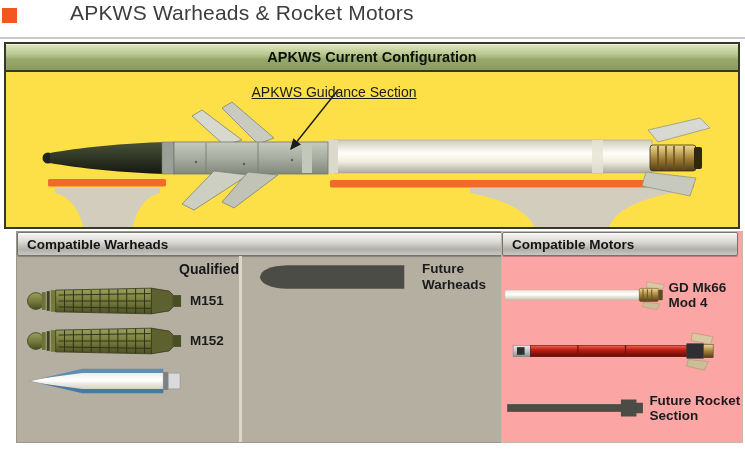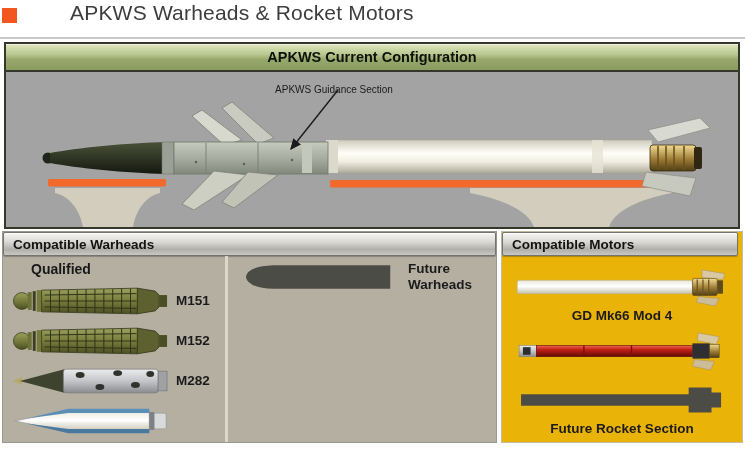--- a/index.html
+++ b/index.html
@@ -7,64 +7,64 @@
     position:relative;width:745px;height:450px;background:#ffffff;overflow:hidden;
     font-family:"Liberation Sans","DejaVu Sans",sans-serif;
   }
   
   .title-bullet{position:absolute;left:2px;top:8px;width:15px;height:15px;background:#F1571F;}
   .page-title{position:absolute;left:34px;top:1px;font-size:21px;color:#3d3d3d;letter-spacing:.2px;margin-left:36px;}
   .title-rule{position:absolute;left:0;top:37px;width:745px;height:2px;background:#c9c9c9;}
   
   .config-panel{
     position:absolute;left:4px;top:42px;width:736px;height:187px;box-sizing:border-box;
-    background:#a3a3a3;border:2px solid #34372a;
+    background:#fde047;border:2px solid #34372a;
   }
   .green-header{
     height:26px;display:flex;align-items:center;justify-content:center;
     background:linear-gradient(#dfe7bc 0%,#b9c790 40%,#97a86c 60%,#8a9b60 100%);
     border-bottom:2px solid #34372a;box-shadow:inset 0 1px 0 rgba(255,255,255,.55);
     font-weight:bold;font-size:14.5px;color:#0d120a;
   }
   .annotation{
     position:absolute;left:178px;top:40px;width:300px;text-align:center;
-    font-size:10px;line-height:1.25;color:#1b1b1b;
+    font-size:14px;line-height:1.25;color:#1b1b1b;text-decoration:underline;
   }
   .rocket-svg{position:absolute;left:0px;top:28px;}
   
   .metal-header{
     height:24px;box-sizing:border-box;display:flex;align-items:center;
     padding-left:9px;font-weight:bold;font-size:13.5px;color:#141414;
     background:linear-gradient(#f6f6f4 0%,#dcdbd7 38%,#b2b0ab 75%,#c9c7c2 100%);
     border:1px solid #75736d;border-radius:2px;
     box-shadow:inset 0 1px 0 rgba(255,255,255,.8), 0 1px 1px rgba(0,0,0,.25);
   }
   .warheads-panel{
-    position:absolute;left:2px;top:231px;width:495px;height:212px;box-sizing:border-box;
+    position:absolute;left:16px;top:231px;width:495px;height:212px;box-sizing:border-box;
     background:#b5afa2;border:1px solid #9a978c;
   }
   .warheads-content{display:flex;height:186px;}
   .wh-col{display:flex;flex-direction:column;}
   .wh-col.qualified{width:222px;}
   .wh-col.demonstrated{width:266px;}
   .col-divider{width:3px;background:#dcd7c8;height:100%;}
-  .col-header{margin-top:5px;text-align:left;font-weight:bold;font-size:14px;color:#171717;height:19px;padding-left:28px;}
+  .col-header{margin-top:5px;text-align:right;font-weight:bold;font-size:14px;color:#171717;height:19px;padding-left:28px;}
   .wh-row{display:flex;align-items:center;height:39px;margin-top:1px;}
   .wh-row .art{flex:0 0 auto;}
   .wh-label{font-weight:bold;font-size:13.5px;color:#1b1b1b;line-height:1.12;margin-left:5px;}
   .qualified .wh-label{width:51px;}
   .demonstrated .wh-label{width:88px;}
   .qualified .art{margin-left:8px;}
   .demonstrated .art{margin-left:10px;}
   .motors-panel{
     position:absolute;left:501px;top:231px;width:242px;height:212px;box-sizing:border-box;
-    background:#eab308;border:1px solid #c2bba6;
+    background:#fca5a5;border:1px solid #c2bba6;
   }
   .motors-panel .metal-header{margin:0 4px 0 0;}
-  .motor-item{display:flex;flex-direction:column;align-items:center;}
+  .motor-item{display:flex;flex-direction:row;align-items:center;}
   .motor-label{font-weight:bold;font-size:13.5px;color:#1b1b1b;margin-top:1px;}
   .motors-content{display:flex;flex-direction:column;justify-content:space-evenly;height:186px;padding-top:2px;}
   svg{display:block;}
 </style>
 </head>
 <body>
 
 <svg width="0" height="0" style="position:absolute" aria-hidden="true">
   <defs>
     <linearGradient id="gNose" x1="0" y1="0" x2="0" y2="1">
@@ -233,34 +233,20 @@
                 <line x1="103" y1="7" x2="103" y2="31"></line>
                 <line x1="112" y1="6.5" x2="112" y2="31.5"></line>
                 <line x1="121" y1="6.5" x2="121" y2="31.5"></line>
             </g>
             <polygon points="128,6 146,9 150,13 150,25 146,29 128,32" fill="#5c612f" stroke="#33371a" stroke-width="0.8"></polygon>
             <rect x="150" y="13" width="8" height="12" fill="#4a4e24"></rect>
           </svg>
           <div class="wh-label">M152</div>
         </div>
 
-        <div class="wh-row">
-          <svg class="art" width="160" height="38" viewBox="0 0 162 38">
-            <polygon points="2,19 11,15 11,23" fill="#b5a96a"></polygon>
-            <polygon points="9,19 54,7 54,31" fill="#3e4330"></polygon>
-            <rect x="53" y="7" width="96" height="24" rx="3" fill="url(#gSilver)" stroke="#6f7174" stroke-width="0.6"></rect>
-            <ellipse cx="70" cy="13" rx="4.5" ry="3" fill="#2f332b"></ellipse>
-            <ellipse cx="90" cy="25" rx="4.5" ry="3" fill="#2f332b"></ellipse>
-            <ellipse cx="108" cy="11" rx="4.5" ry="3" fill="#2f332b"></ellipse>
-            <ellipse cx="126" cy="23" rx="4.5" ry="3" fill="#2f332b"></ellipse>
-            <ellipse cx="141" cy="12" rx="4" ry="3" fill="#2f332b"></ellipse>
-            <rect x="149" y="9" width="9" height="20" fill="#9fa1a4" stroke="#6f7174" stroke-width="0.6"></rect>
-          </svg>
-          <div class="wh-label">M282</div>
-        </div>
 
         <div class="wh-row">
           <svg class="art" width="160" height="38" viewBox="0 0 162 38">
             <polygon points="4,19 58,8 140,8 140,30 58,30" fill="url(#gWhiteTube)" stroke="#8f9296" stroke-width="0.6"></polygon>
             <polygon points="16,16.5 58,6.5 140,6.5 140,11 58,11" fill="#5b8fb5"></polygon>
             <polygon points="16,21.5 58,31.5 140,31.5 140,27 58,27" fill="#49799f"></polygon>
             <line x1="20" y1="19" x2="138" y2="19" stroke="#ffffff" stroke-width="1.6" opacity="0.8"></line>
             <rect x="140" y="10" width="5" height="18" fill="#7d8084"></rect>
             <rect x="145" y="11" width="12" height="16" fill="#d9dadc" stroke="#8f9296" stroke-width="0.6"></rect>
           </svg>

